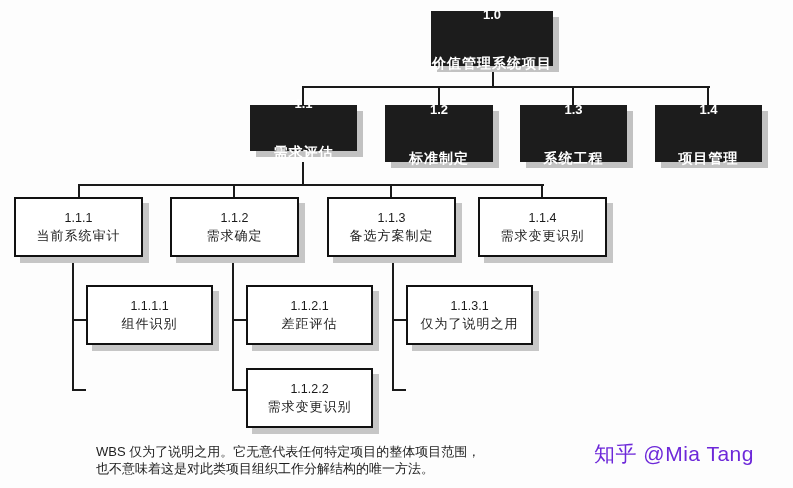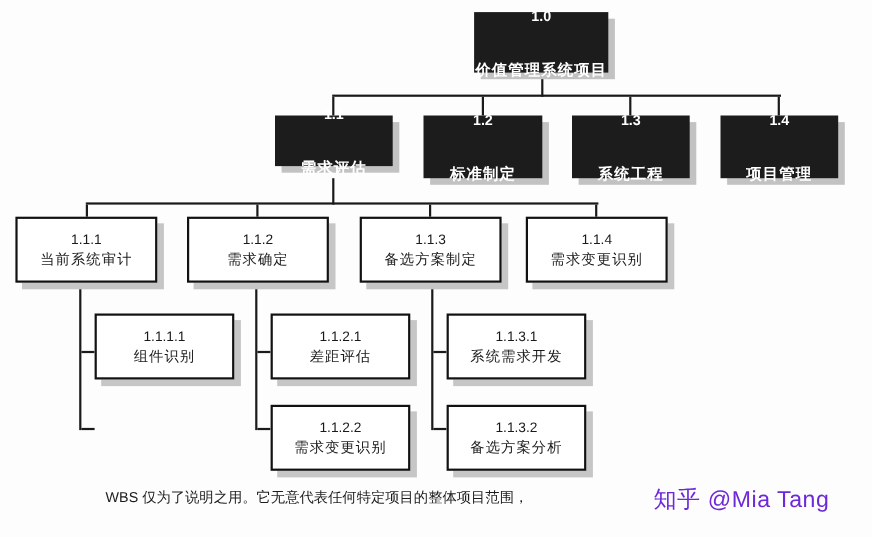--- a/index.html
+++ b/index.html
@@ -109,31 +109,28 @@
   <div class="node light" style="left:86px;top:285px;width:127px;height:60px">
     <span class="code">1.1.1.1</span>
     <span class="label">组件识别</span>
   </div>
   <div class="node light" style="left:246px;top:285px;width:127px;height:60px">
     <span class="code">1.1.2.1</span>
     <span class="label">差距评估</span>
   </div>
   <div class="node light" style="left:406px;top:285px;width:127px;height:60px">
     <span class="code">1.1.3.1</span>
-    <span class="label">系统需求开发</span>
+    <span class="label">仅为了说明之用</span>
   </div>
 
   <div class="node light" style="left:246px;top:368px;width:127px;height:60px">
     <span class="code">1.1.2.2</span>
     <span class="label">需求变更识别</span>
   </div>
-  <div class="node light" style="left:406px;top:368px;width:127px;height:60px">
-    <span class="code">1.1.3.2</span>
-    <span class="label">备选方案分析</span>
-  </div>
 
   <div class="caption">
     <div>WBS 仅为了说明之用。它无意代表任何特定项目的整体项目范围，</div>
+    <div>也不意味着这是对此类项目组织工作分解结构的唯一方法。</div>
   </div>
 
   <div class="watermark">知乎 @Mia Tang</div>
 
 </div>
 
 </body></html>

